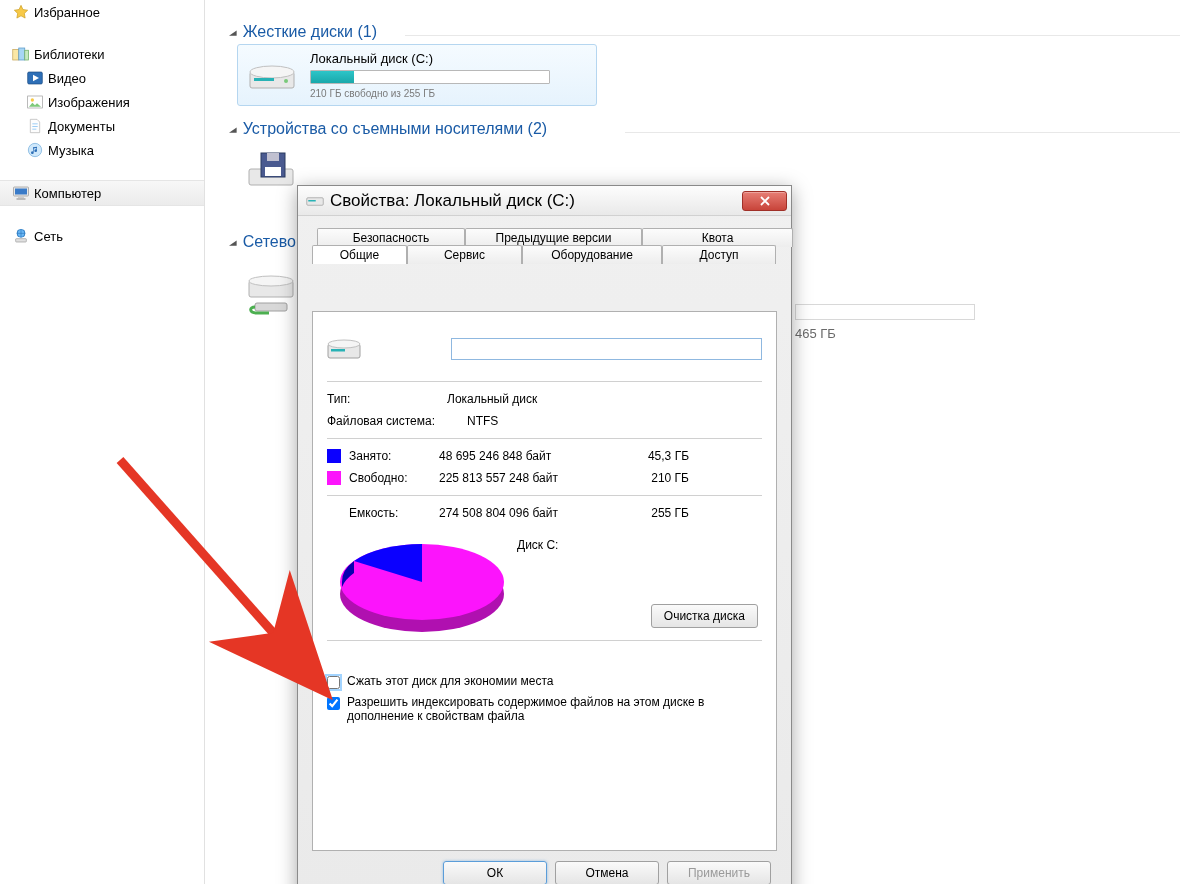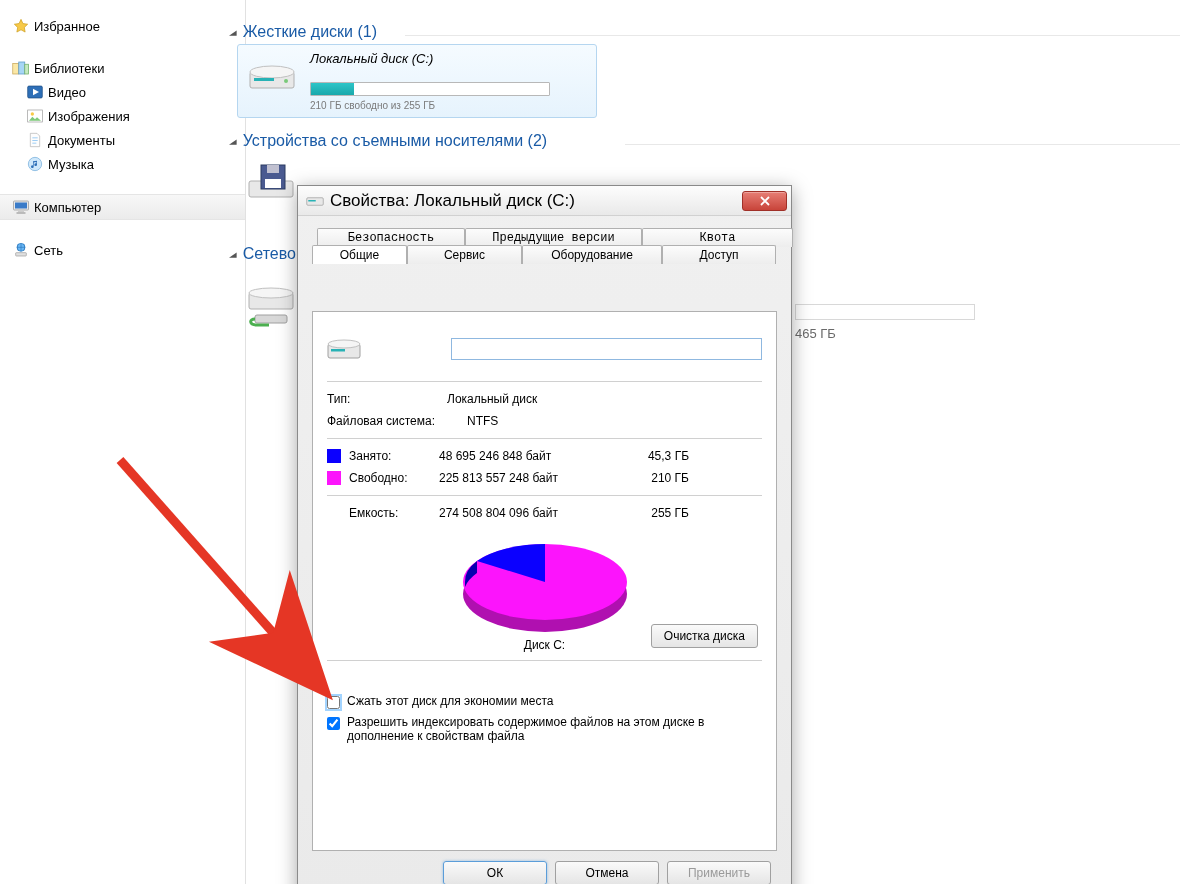--- a/index.html
+++ b/index.html
@@ -1,54 +1,54 @@
 <!DOCTYPE html>
 <html><head>
 <meta charset="utf-8">
 <style>
   * { box-sizing: border-box; margin: 0; padding: 0; }
   body { font-family: "Segoe UI", Tahoma, sans-serif; font-size: 12px; color: #000; background: #fff; width: 1200px; height: 884px; overflow: hidden; position: relative; }
 
   
-  .navpane { position: absolute; left: 0; top: 0; width: 246px; height: 884px; border-right: 1px solid #e1e1e1; background: #fff; padding-top: 14px; }
+  .navpane { position: absolute; left: 0; top: 0; width: 205px; height: 884px; border-right: 1px solid #e1e1e1; background: #fff; padding-top: 0; }
   .nav-item { display: flex; align-items: center; padding: 3px 0 3px 12px; cursor: default; font-size: 13px; }
   .nav-item.sub { padding-left: 26px; }
   .nav-item.selected { background: linear-gradient(to bottom, #f7f7f7, #ebebeb); border-top: 1px solid #e5e5e5; border-bottom: 1px solid #e5e5e5; }
   .nav-item .ico { width: 18px; height: 18px; margin-right: 4px; display: inline-flex; align-items: center; justify-content: center; }
   .nav-group-gap { height: 18px; }
 
   
   .main { position: absolute; left: 205px; top: 0; right: 0; bottom: 0; padding: 15px 20px; }
   .section-header { color: #1a5ba6; font-size: 16px; margin: 8px 0 8px 4px; display: flex; align-items: center; }
   .section-header .tri { font-size: 10px; margin-right: 6px; color: #555; transform: scaleY(0.7); }
   .hr-line { border-bottom: 1px solid #e8e8e8; margin-left: 180px; margin-top: -14px; margin-bottom: 8px; }
 
   .drive-tile { display: flex; align-items: flex-start; width: 360px; padding: 4px; margin-left: 12px; }
   .drive-tile.selected { background: linear-gradient(to bottom, #f5fbff, #e6f3fd); border: 1px solid #b5d6f0; border-radius: 3px; }
   .drive-tile .dicon { width: 60px; height: 50px; display:flex; align-items:center; justify-content:center; }
   .drive-tile .dinfo { flex: 1; padding: 2px 8px; }
-  .drive-tile .dname { font-size: 13px; margin-bottom: 16px; font-style: italic; }
+  .drive-tile .dname { font-size: 13px; margin-bottom: 4px; }
   .progress-bar { width: 240px; height: 14px; border: 1px solid #b8b8b8; background: #fff; border-radius: 1px; overflow: hidden; }
   .progress-fill { height: 100%; background: linear-gradient(to bottom, #2dc5c8, #1aa8ab); }
   .drive-tile .dfree { font-size: 10px; color: #7a7a7a; margin-top: 4px; }
 
   .partial-text { color: #6a6a6a; font-size: 13px; }
 
   
   .dialog { position: absolute; left: 297px; top: 185px; width: 495px; background: linear-gradient(to bottom, #f0f0f0, #eaeaea); border: 1px solid #8a8a8a; box-shadow: 0 4px 18px rgba(0,0,0,0.35); font-size: 12px; }
   .dlg-titlebar { height: 30px; background: linear-gradient(to bottom, #fdfdfd, #e9e9e9); border-bottom: 1px solid #d1d1d1; display: flex; align-items: center; padding: 0 4px 0 8px; }
   .dlg-title-icon { width: 18px; height: 16px; margin-right: 6px; }
   .dlg-title { flex: 1; font-size: 17px; }
   .dlg-close { width: 45px; height: 20px; background: linear-gradient(to bottom, #e77e75, #c8443a); border: 1px solid #a03028; border-radius: 3px; display: flex; align-items: center; justify-content: center; color: #fff; cursor: pointer; box-shadow: inset 0 1px 0 rgba(255,255,255,0.3); }
   .dlg-body { padding: 8px 14px 14px 14px; }
 
   
   .tabs { position: relative; height: 44px; }
   .tab-row { display: flex; position: absolute; }
-  .tab-row.top { top: 4px; left: 5px; font-family: Liberation Mono, monospace; }
+  .tab-row.top { top: 4px; left: 5px; }
   .tab-row.bottom { top: 21px; left: 0; z-index: 2; }
   .tab { border: 1px solid #b0b0b0; border-bottom: none; background: linear-gradient(to bottom,#fcfcfc,#ededed); padding: 2px 0; font-size: 12px; text-align: center; border-radius: 2px 2px 0 0; cursor: pointer; }
   .tab.active { background: #fff; position: relative; z-index: 3; }
   .tab-w1 { width: 148px; }
   .tab-w2 { width: 177px; }
   .tab-w3 { width: 151px; }
   .tab-w4 { width: 95px; }
   .tab-w5 { width: 115px; }
   .tab-w6 { width: 140px; }
   .tab-w7 { width: 114px; }
@@ -61,21 +61,21 @@
   .drow .bytes-col { width: 160px; text-align: left; }
   .drow .gb-col { width: 90px; text-align: right; }
   .swatch { width: 14px; height: 14px; margin-right: 8px; border: 0; }
   .swatch.used { background: #0b00ff; }
   .swatch.free { background: #fc14fc; }
 
   .hr { border: none; border-top: 1px solid #d0d0d0; margin: 6px 0; }
 
   .name-input { width: 315px; height: 22px; border: 1px solid #8fb8e0; padding: 2px 6px; font-family: inherit; font-size: 12px; outline: none; margin-left: 90px; }
 
-  .pie-wrap { display: flex; flex-direction: column; align-items: center; padding: 8px 0 0 0; }
+  .pie-wrap { display: flex; flex-direction: row; align-items: flex-start; padding: 8px 0 0 0; }
   .pie { width: 190px; height: 100px; position: relative; }
   .disk-label { text-align: center; margin-top: 6px; }
 
   .cleanup-row { display: flex; justify-content: flex-end; padding-right: 4px; margin-top: -28px; }
   .win-btn { min-width: 104px; height: 24px; border: 1px solid #a0a0a0; border-radius: 3px; background: linear-gradient(to bottom,#fafafa,#e5e5e5); font-family: inherit; font-size: 12px; cursor: pointer; margin-left: 8px; padding: 0 12px; }
   .win-btn.default { border-color: #5b9dd9; box-shadow: 0 0 3px rgba(91,157,217,0.6); }
   .win-btn.disabled { color: #9a9a9a; cursor: default; }
 
   .chk-row { display: flex; align-items: flex-start; padding: 3px 0; }
   .chk-row input { margin-right: 7px; margin-top: 2px; }

